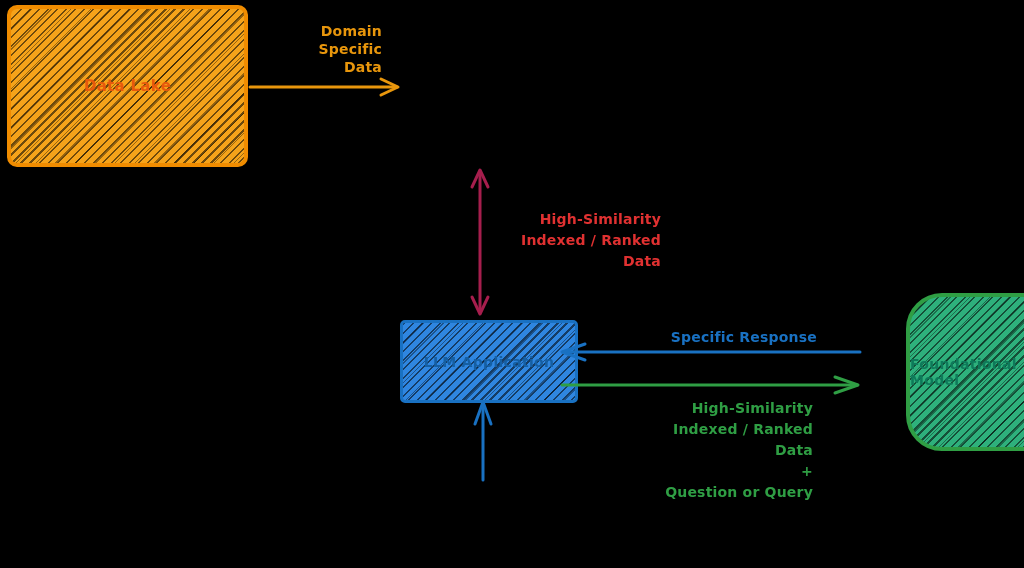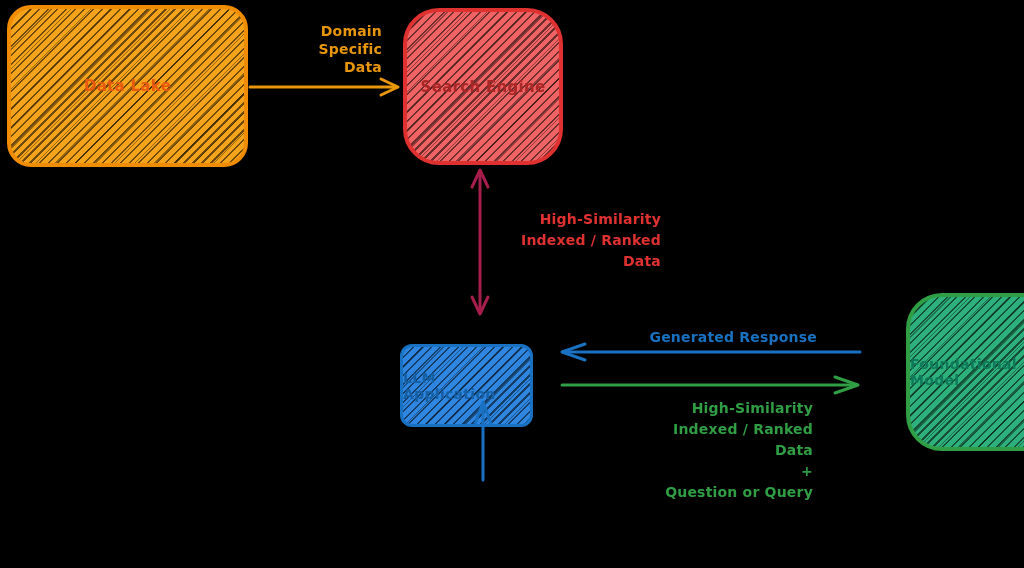--- a/index.html
+++ b/index.html
@@ -9,30 +9,30 @@
   }
   .node{
     position:absolute;display:flex;align-items:center;justify-content:center;
     box-sizing:border-box;font-weight:700;font-size:15px;letter-spacing:.3px;
     background-image:
       repeating-linear-gradient(135deg, rgba(0,0,0,.55) 0px, rgba(0,0,0,.55) 1.6px, transparent 1.6px, transparent 6.4px),
       repeating-linear-gradient(135deg, rgba(0,0,0,.38) 0px, rgba(0,0,0,.38) 1px, transparent 1px, transparent 14px);
   }
   .node span{position:relative;z-index:2;}
   .node-data-lake{
-    left:7px;top:5px;width:241px;height:162px;border-radius:24px;
+    left:7px;top:5px;width:241px;height:162px;border-radius:10px;
     border:4px solid #f08c00;background-color:#f5a31a;color:#e8590c;
   }
   .node-search-engine{
     left:403px;top:8px;width:160px;height:157px;border-radius:36px;
     border:4px solid #e03131;background-color:#f06364;color:#ab2626;
   }
   .node-llm-application{
-    left:400px;top:320px;width:133px;height:83px;border-radius:12px;
-    border:3px solid #1971c2;background-color:#2f86e0;color:#155fa3;font-size:14px;margin-top:24px;
+    left:400px;top:320px;width:178px;height:83px;border-radius:5px;
+    border:3px solid #1971c2;background-color:#2f86e0;color:#155fa3;font-size:14px;
   }
   .node-foundational-model{
     left:858px;top:293px;width:160px;height:158px;border-radius:36px;
     border:4px solid #2f9e44;background-color:#2eb07c;color:#0e7a5a;font-size:14px;margin-left:48px;
   }
   .arrow{position:absolute;overflow:visible;}
   .arrow path, .arrow line, .arrow polyline{
     fill:none;stroke-width:3;stroke-linecap:round;stroke-linejoin:round;
   }
   .edge-label{
@@ -45,23 +45,20 @@
   .label-green{left:613px;top:398px;width:200px;color:#2f9e44;}
   .label-question{left:437px;top:491px;width:100px;color:#1971c2;}
 </style>
 </head>
 <body>
 
 <div class="canvas">
 
   <div class="node node-data-lake">
     <span>Data Lake</span>
-  </div>
-  <div class="node node-search-engine">
-    <span>Search Engine</span>
   </div>
   <div class="node node-llm-application">
     <span>LLM Application</span>
   </div>
   <div class="node node-foundational-model">
     <span>Foundational Model</span>
   </div>
 
   <svg class="arrow" style="left:248px;top:77px" width="156" height="20">
     <line x1="2" y1="10" x2="149" y2="10" stroke="#e8960c"></line>
@@ -88,20 +85,20 @@
     <line x1="13" y1="82" x2="13" y2="5" stroke="#1971c2"></line>
     <polyline points="5,26 13,4 21,26" stroke="#1971c2"></polyline>
   </svg>
 
   <div class="edge-label label-domain">Domain
 Specific
 Data</div>
   <div class="edge-label label-red">High-Similarity
 Indexed / Ranked
 Data</div>
-  <div class="edge-label label-generated">Generated Response</div>
+  <div class="edge-label label-generated">Specific Response</div>
   <div class="edge-label label-green">High-Similarity
 Indexed / Ranked
 Data
 +
 Question or Query</div>
 
 </div>
 
 </body></html>

